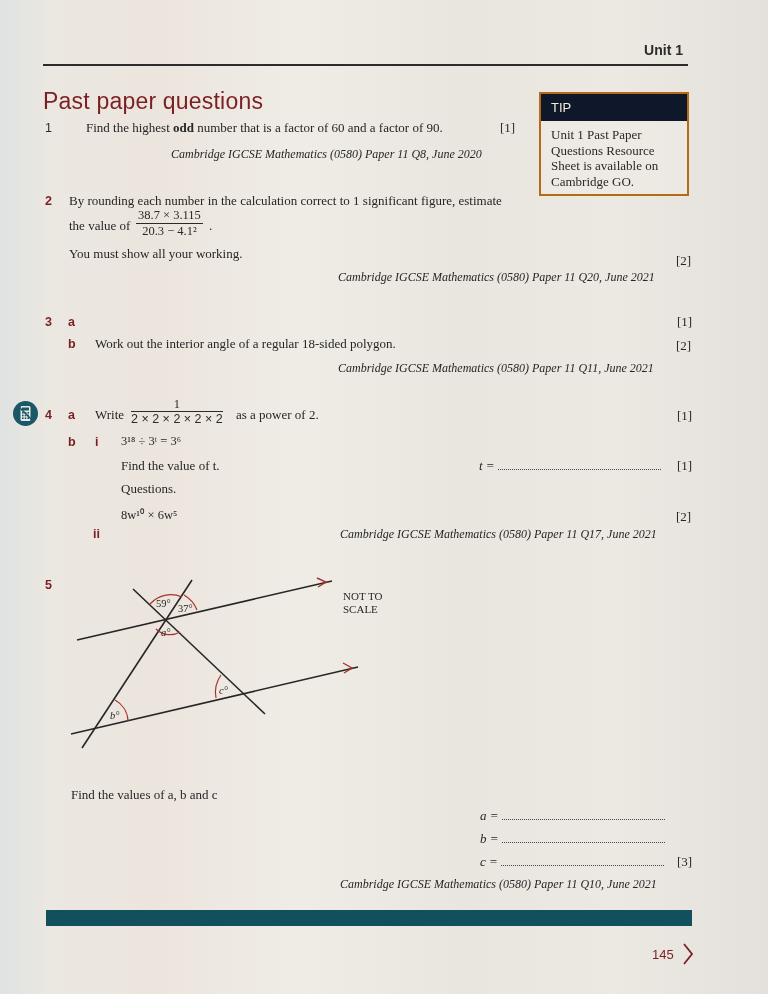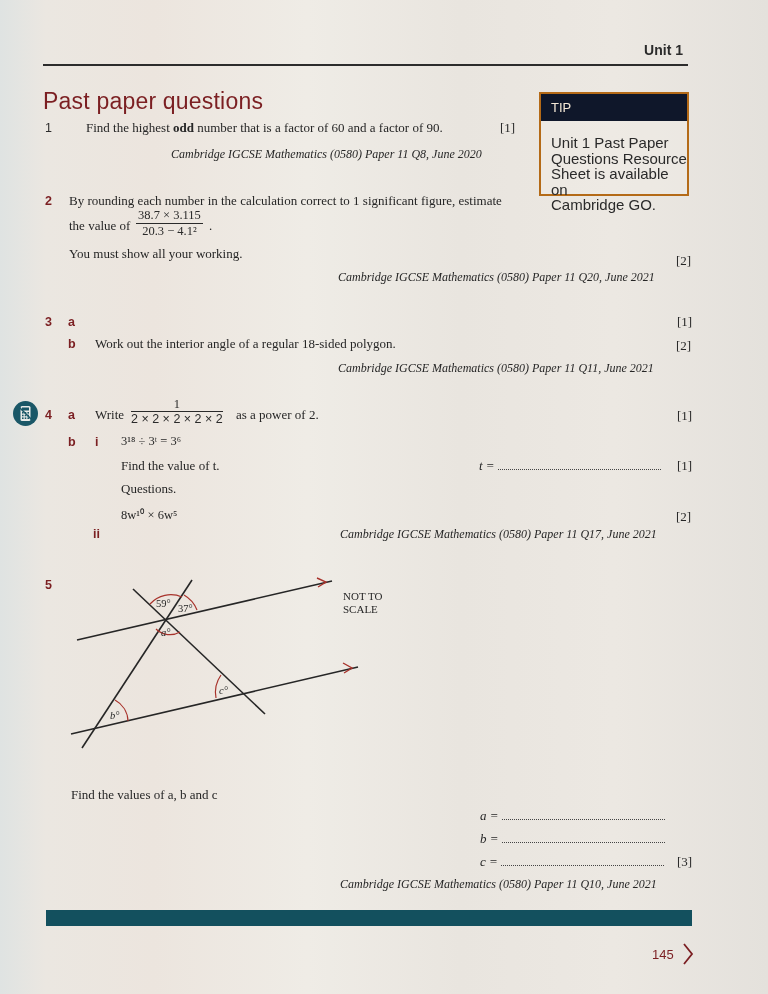--- a/index.html
+++ b/index.html
@@ -30,22 +30,22 @@
   .tip-box {
     position: absolute; left: 539px; top: 92px; width: 150px; height: 104px;
     border: 2px solid #b46a17; background: rgba(240,236,230,0.5);
   }
   .tip-header {
     background: #0f172a; color: #f4e8d6; height: 27px;
     font-family: "Liberation Sans", sans-serif; font-size: 13px;
     padding: 6px 0 0 10px;
   }
   .tip-body {
-    font-family: Liberation Sans, sans-serif; font-size: 15px;
-    color: #2a2a2a; line-height: 15.5px; padding: 14px 0 0 10px;
+    font-family: Liberation Serif, serif; font-size: 13px;
+    color: #2a2a2a; line-height: 15.5px; padding: 6px 0 0 10px;
   }
 
   .qnum {
     position: absolute; font-family: "Liberation Sans", sans-serif;
     font-weight: bold; font-size: 12.5px; color: #7b1f22;
   }
   .qnum.plain { color: #2b2b2b; font-weight: normal; }
   .part {
     position: absolute; font-family: "Liberation Sans", sans-serif;
     font-weight: bold; font-size: 12.5px; color: #7b1f22;

